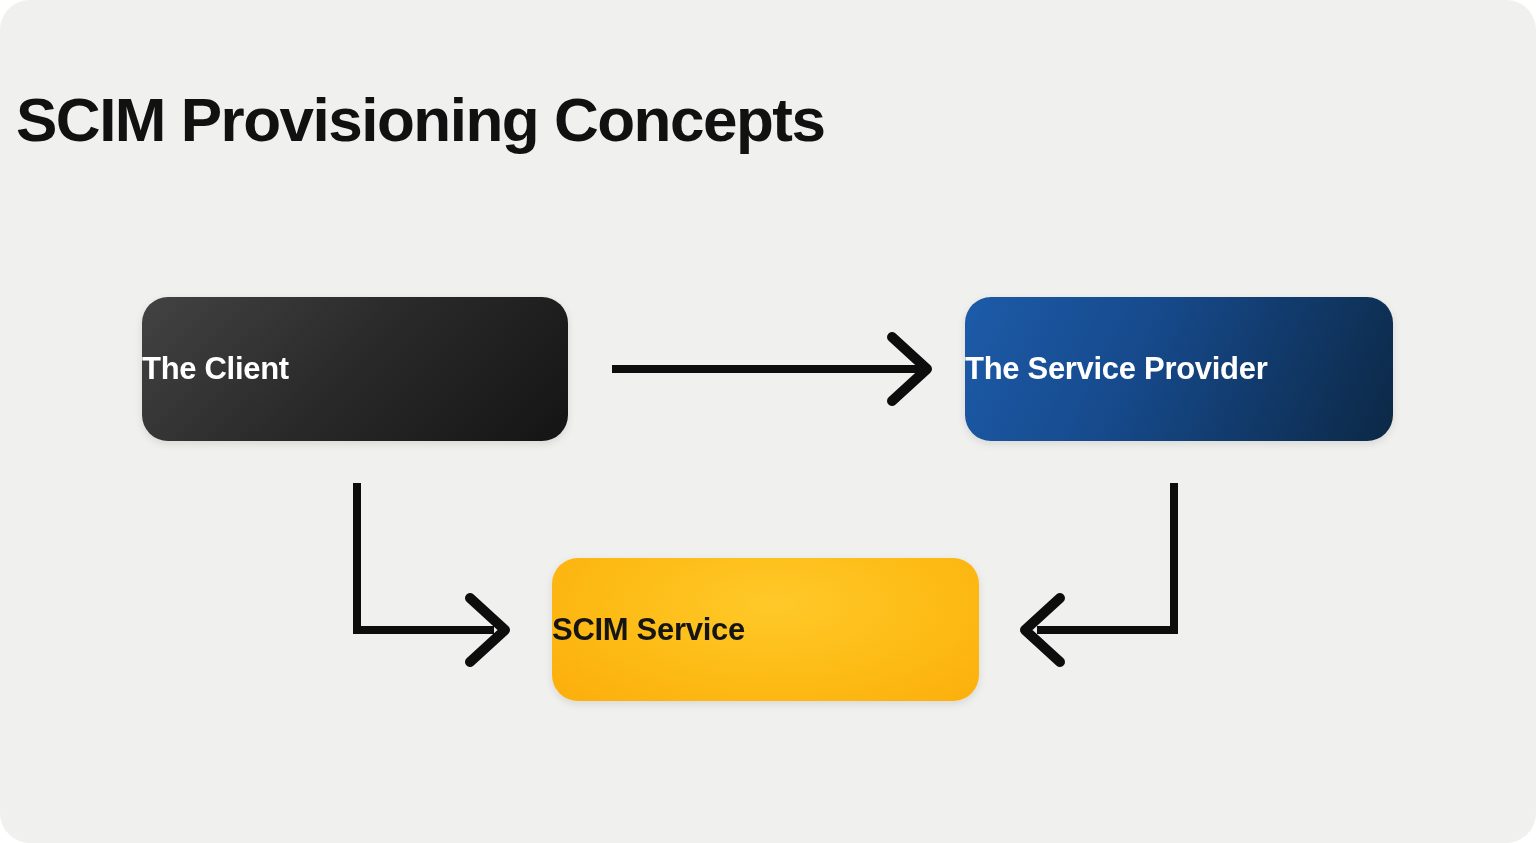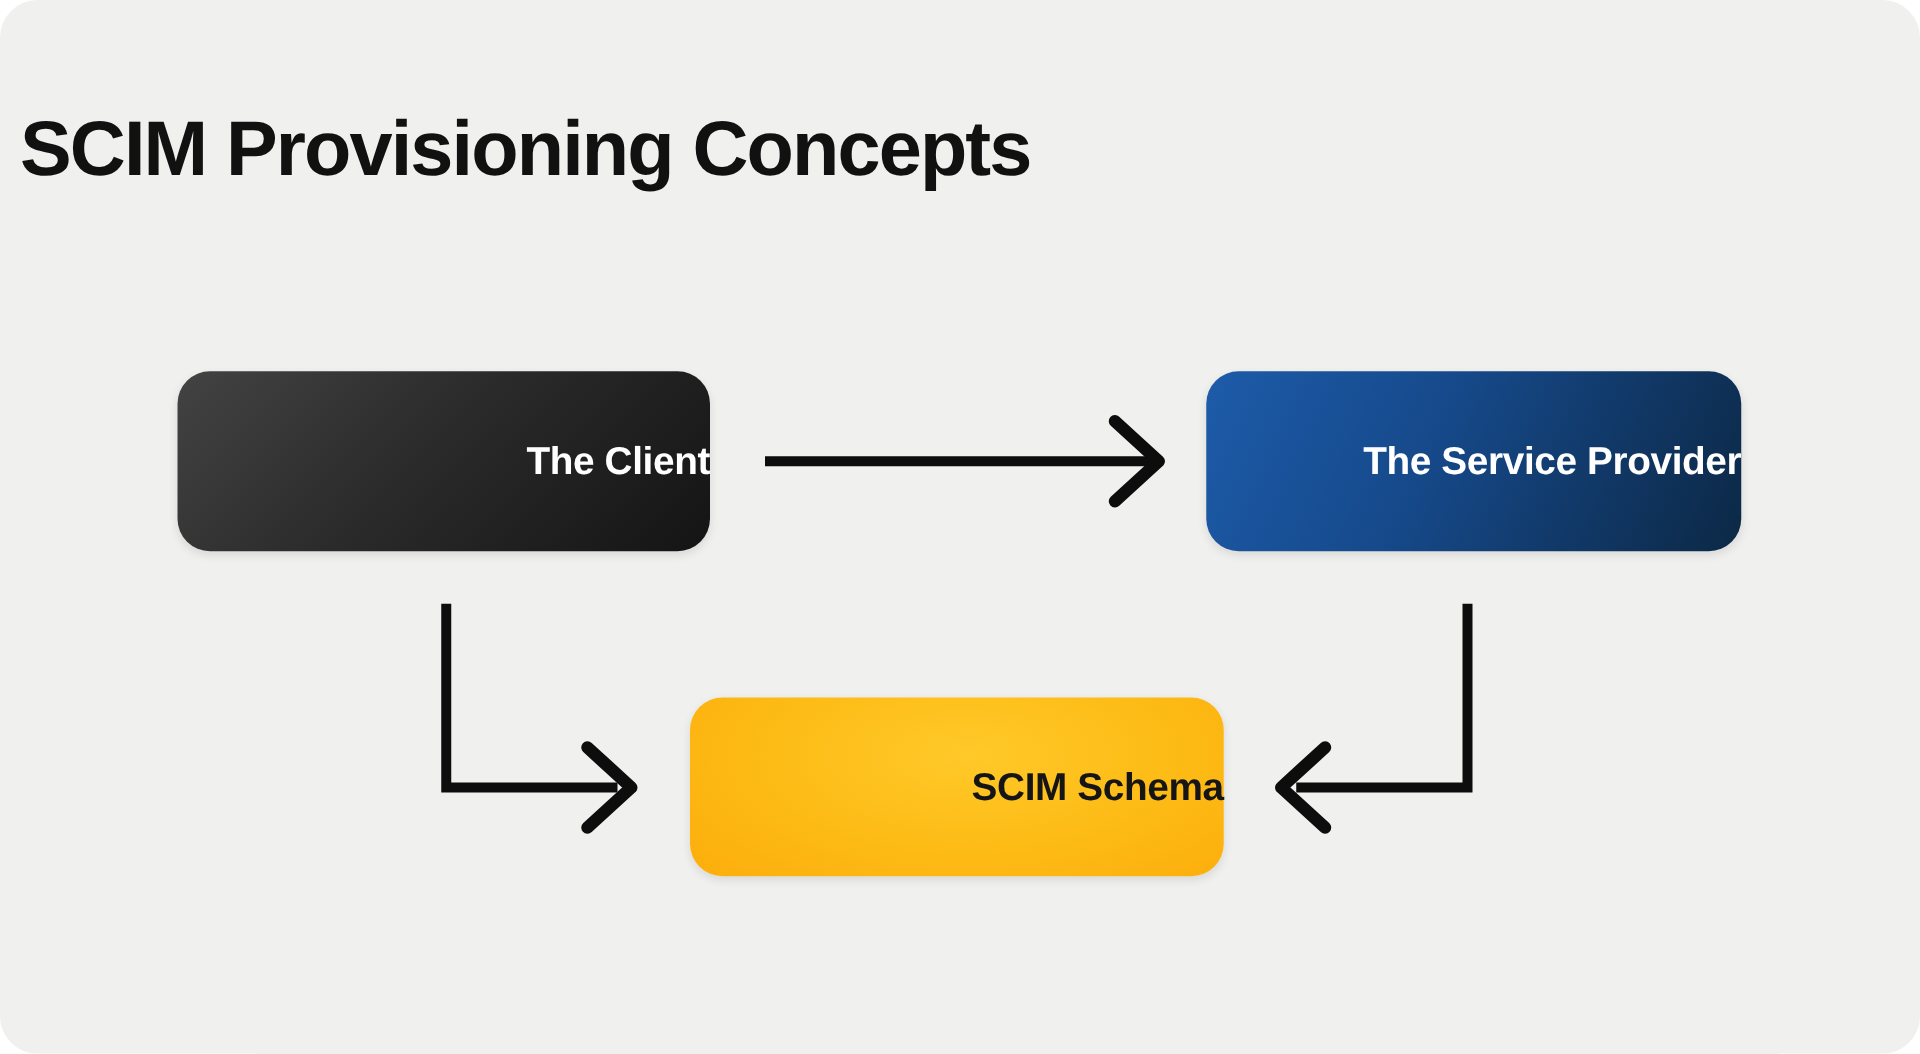--- a/index.html
+++ b/index.html
@@ -28,21 +28,21 @@
     margin: 0;
     font-size: 62px;
     font-weight: 800;
     letter-spacing: -1.5px;
     color: var(--title, #111111);
   }
   .node {
     position: absolute;
     display: flex;
     align-items: center;
-    justify-content: flex-end;
+    justify-content: flex-start;
     border-radius: 26px;
     font-weight: 700;
     font-size: 31px;
     letter-spacing: -0.3px;
     box-shadow: 0 3px 8px rgba(0,0,0,0.10);
   }
   .node-client {
     left: 142px; top: 297px; width: 426px; height: 144px;
     background: linear-gradient(135deg, #434343 0%, #2b2b2b 45%, #141414 100%);
     color: #ffffff;
@@ -89,16 +89,16 @@
 
   <div class="node node-client">
     <span>The Client</span>
   </div>
 
   <div class="node node-provider">
     <span>The Service Provider</span>
   </div>
 
   <div class="node node-schema">
-    <span>SCIM Schema</span>
+    <span>SCIM Service</span>
   </div>
 
 </div>
 
 </body></html>

